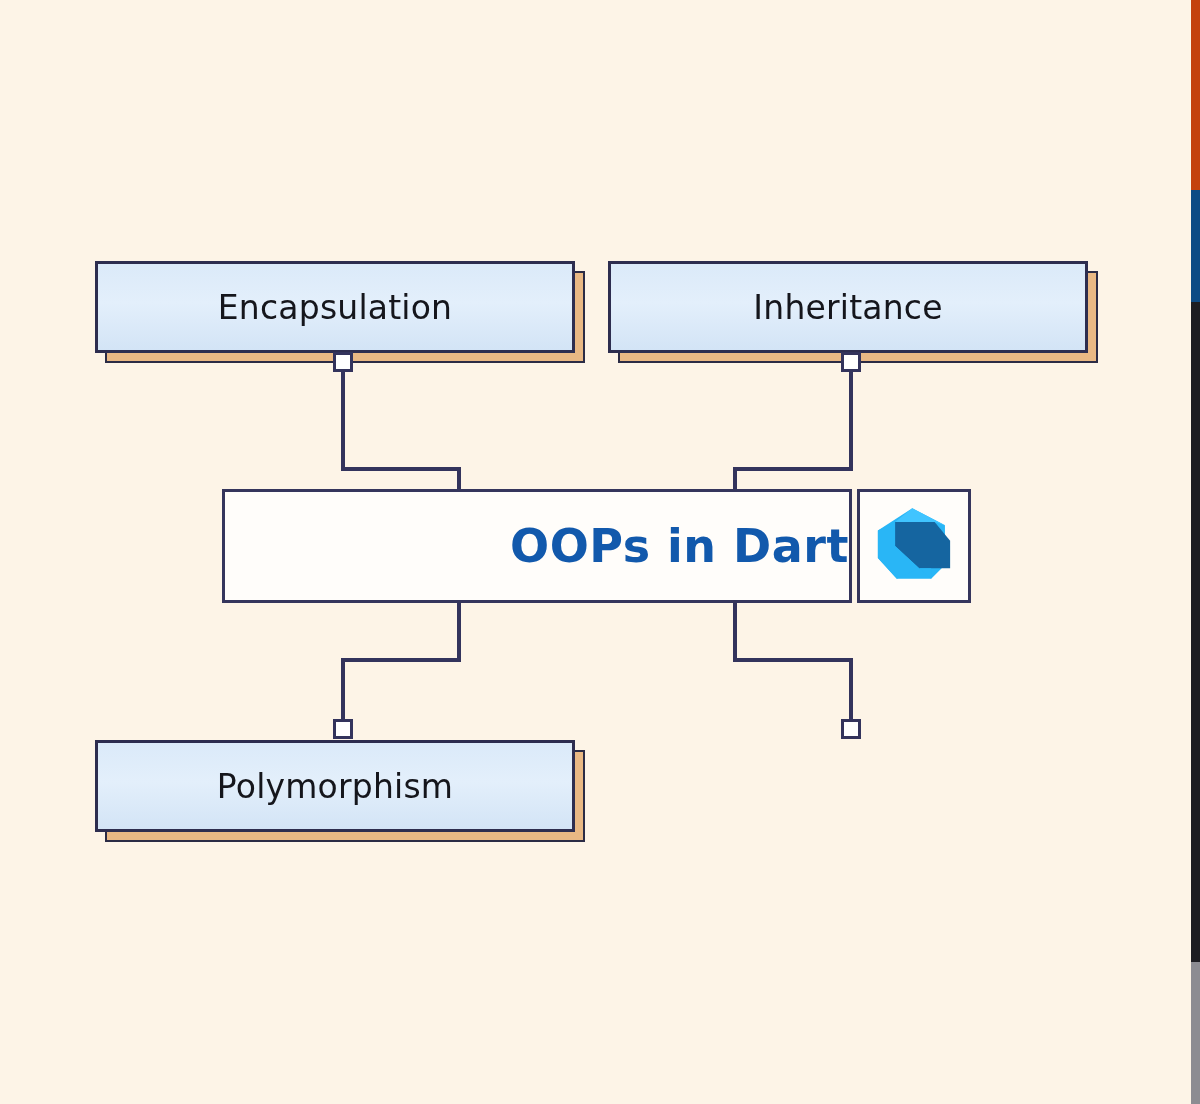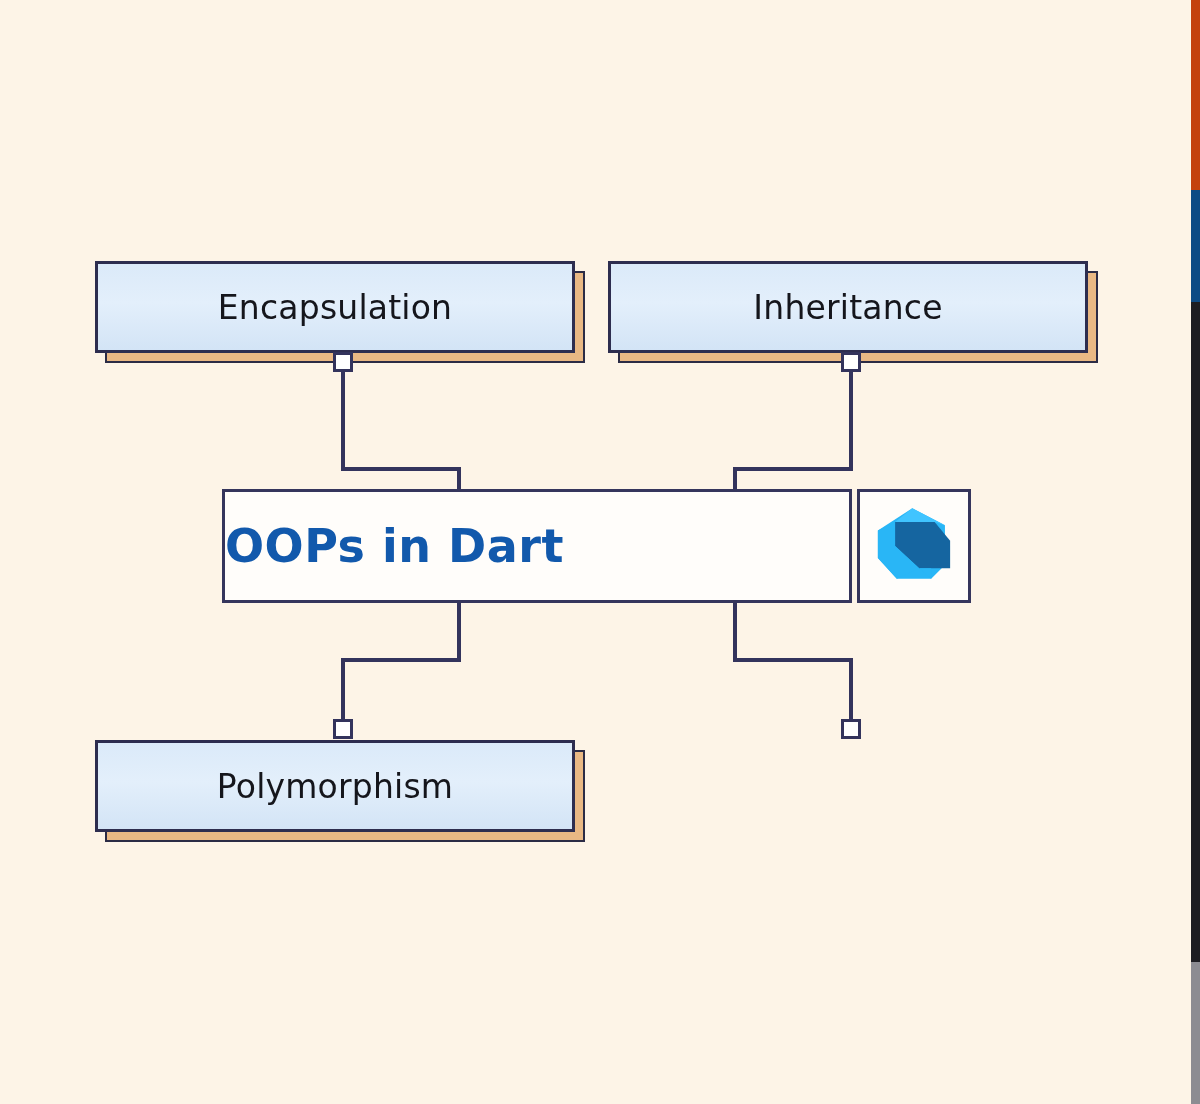--- a/index.html
+++ b/index.html
@@ -61,21 +61,21 @@
   }
 
   
   #center-box {
     position: absolute;
     box-sizing: border-box;
     border: 3px solid #35355c;
     background: #fffdfa;
     display: flex;
     align-items: center;
-    justify-content: flex-start;
+    justify-content: flex-end;
   }
   #center-title {
     font-size: 46px;
     font-weight: bold;
     color: #1259ac;
     letter-spacing: 0.5px;
     font-family: "DejaVu Sans", sans-serif;
   }
 
   

